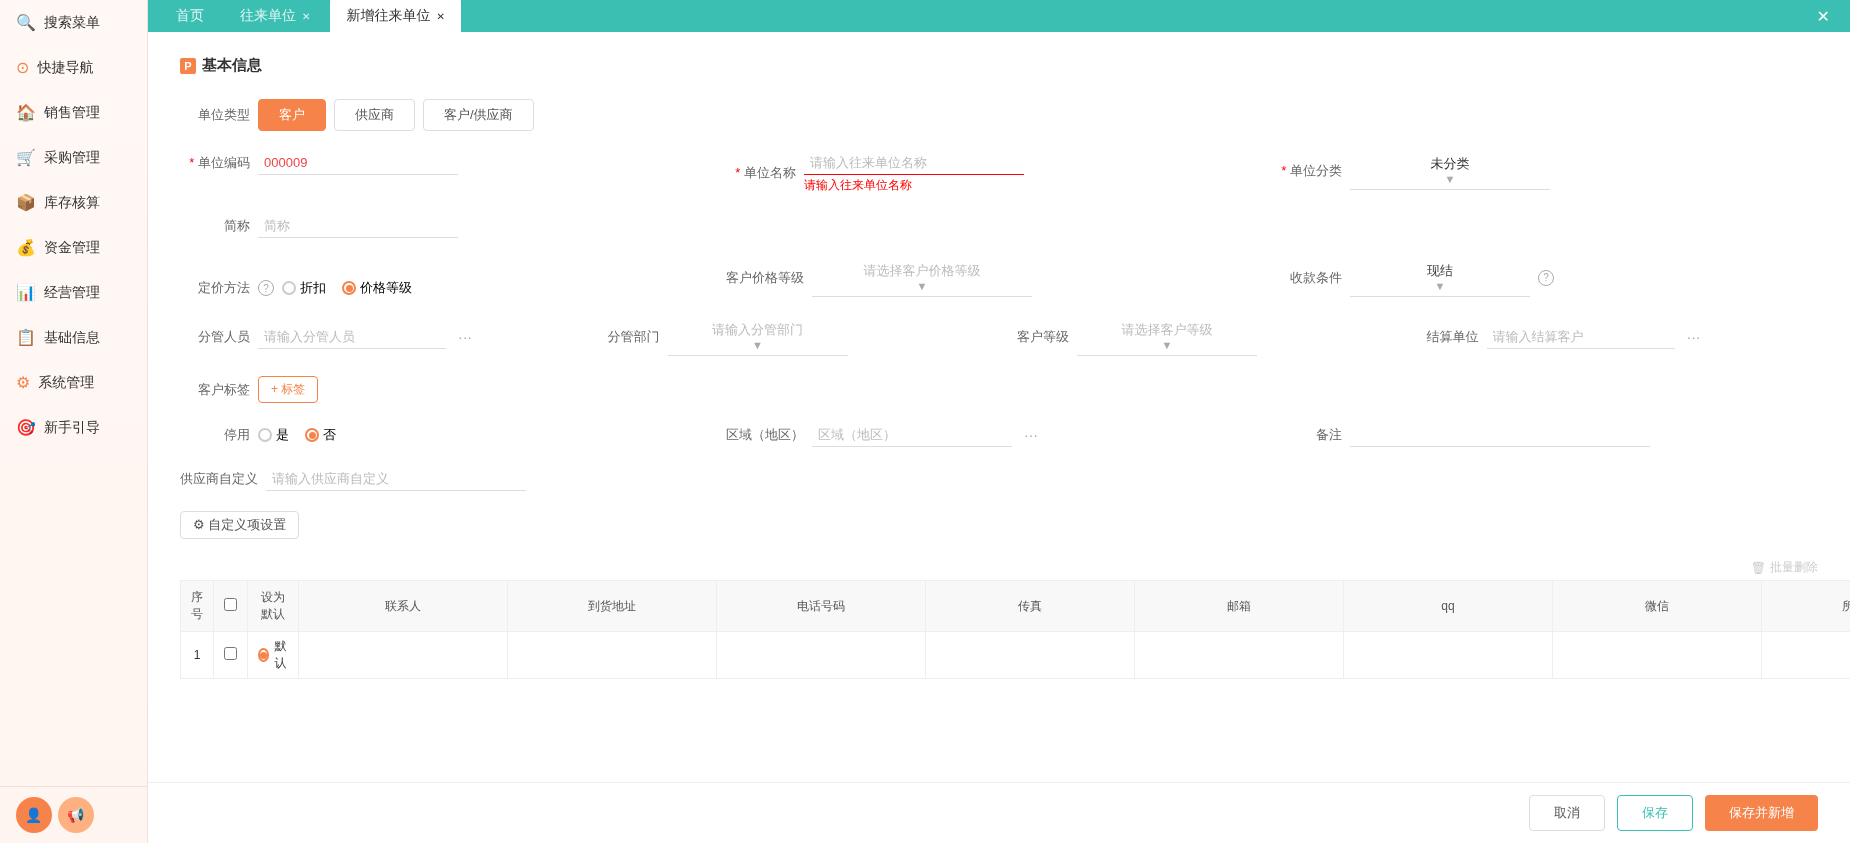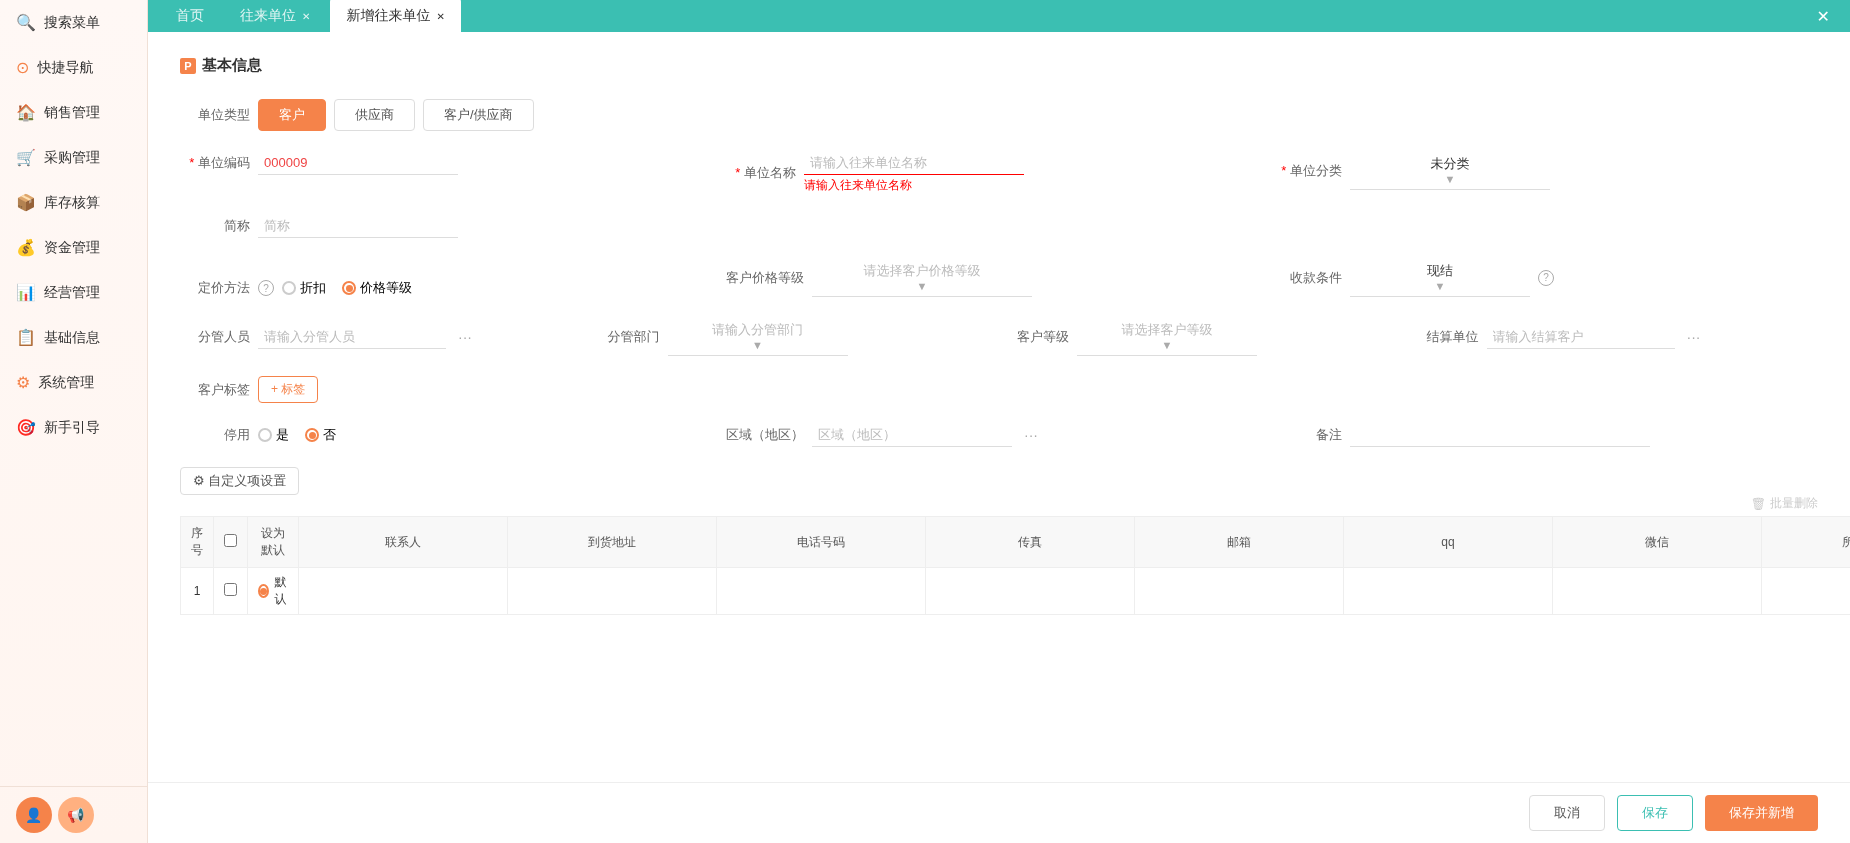--- a/index.html
+++ b/index.html
@@ -236,21 +236,21 @@
       display: flex;
       align-items: center;
       gap: 4px;
       border: 1px solid #ddd;
       padding: 4px 12px;
       border-radius: 4px;
       cursor: pointer;
       font-size: 13px;
       color: #555;
       background: white;
-      margin-bottom: 0;
+      margin-bottom: 20px;
     }
 
     
     .data-table {
       width: 100%;
       border-collapse: collapse;
       font-size: 12px;
     }
     .data-table th {
       background: #f8f8f8;
@@ -517,20 +517,26 @@
         <span class="form-label">区域（地区）</span>
         <input class="form-control" type="text" style="min-width: 200px;" placeholder="区域（地区）">
         <span class="dots-btn">···</span>
       </div>
       <div class="form-group" style="flex:1">
         <span class="form-label">备注</span>
         <input class="form-control" type="text" style="min-width: 300px;">
       </div>
     </div>
 
+    <div class="form-row">
+      <div class="form-group">
+        <span class="form-label">供应商自定义</span>
+        <input class="form-control" type="text" style="min-width: 260px;" placeholder="请输入供应商自定义">
+      </div>
+    </div>
 
     <button class="custom-btn">⚙ 自定义项设置</button>
 
     <div class="batch-delete">
       <span class="delete-icon">🗑</span>
       <span>批量删除</span>
     </div>
     <table class="data-table">
       <thead>
         <tr>

